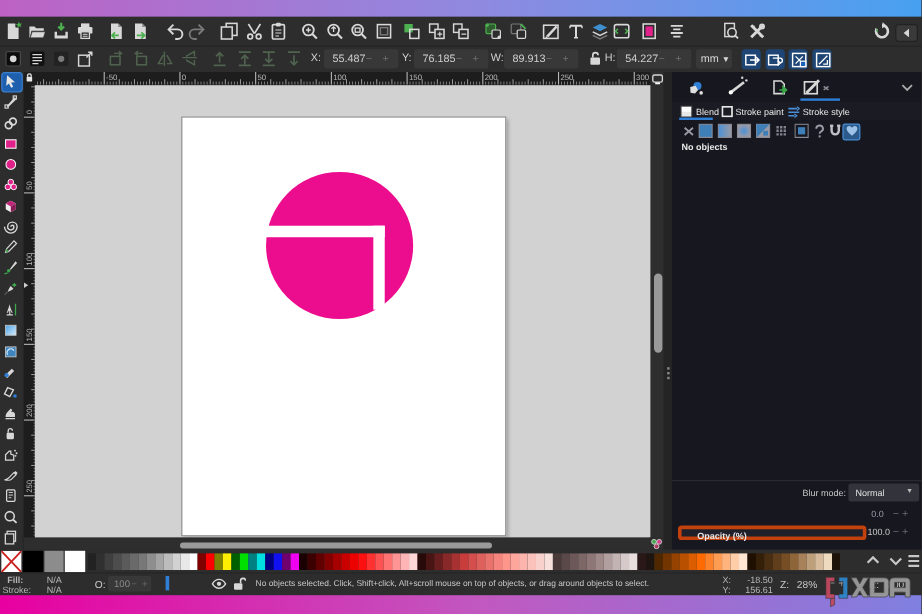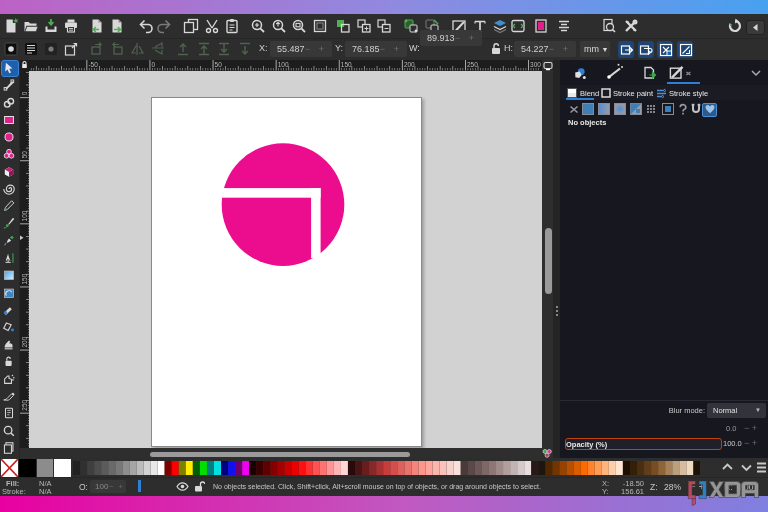--- a/index.html
+++ b/index.html
@@ -197,21 +197,21 @@
     </svg>
     <svg class="abs" style="left:237px;top:41px" width="16" height="16" viewBox="0 0 16 16">
       <path d="M3 2.5h10" stroke="#50634f" stroke-width="1.4"></path>
       <path d="M8 5v8M5 10l3 3 3-3" fill="none" stroke="#50634f" stroke-width="1.4"></path>
     </svg>
 <div class="abs" style="left:259px;top:43px;width:14px;height:12px;color:#cfcfcf;font-size:9px">X:</div>
 <div class="abs" style="left:270px;top:41px;width:62px;height:16px;background:#383838;border-radius:2px;color:#cfcfcf;font-size:9px;line-height:16px;padding-left:7px">55.487<span style="position:absolute;right:22px;color:#6f6f6f">−</span><span style="position:absolute;right:8px;color:#6f6f6f">+</span></div>
 <div class="abs" style="left:335px;top:43px;width:14px;height:12px;color:#cfcfcf;font-size:9px">Y:</div>
 <div class="abs" style="left:345px;top:41px;width:62px;height:16px;background:#383838;border-radius:2px;color:#cfcfcf;font-size:9px;line-height:16px;padding-left:7px">76.185<span style="position:absolute;right:22px;color:#6f6f6f">−</span><span style="position:absolute;right:8px;color:#6f6f6f">+</span></div>
 <div class="abs" style="left:409px;top:43px;width:14px;height:12px;color:#cfcfcf;font-size:9px">W:</div>
-<div class="abs" style="left:420px;top:30px;width:62px;height:16px;background:#383838;border-radius:2px;color:#cfcfcf;font-size:9px;line-height:16px;padding-left:7px">89.913<span style="position:absolute;right:22px;color:#6f6f6f">−</span><span style="position:absolute;right:8px;color:#6f6f6f">+</span></div>
+<div class="abs" style="left:420px;top:41px;width:62px;height:16px;background:#383838;border-radius:2px;color:#cfcfcf;font-size:9px;line-height:16px;padding-left:7px">89.913<span style="position:absolute;right:22px;color:#6f6f6f">−</span><span style="position:absolute;right:8px;color:#6f6f6f">+</span></div>
 <svg class="abs" style="left:489px;top:42px" width="14" height="14" viewBox="0 0 14 14">
       <rect x="3" y="6" width="8" height="6" rx="1" fill="#d8d8d8"></rect>
       <path d="M5 6V4a2.2 2.2 0 0 1 4.4 0" fill="none" stroke="#d8d8d8" stroke-width="1.4"></path>
     </svg>
 <div class="abs" style="left:504px;top:43px;width:14px;height:12px;color:#cfcfcf;font-size:9px">H:</div>
 <div class="abs" style="left:514px;top:41px;width:62px;height:16px;background:#383838;border-radius:2px;color:#cfcfcf;font-size:9px;line-height:16px;padding-left:7px">54.227<span style="position:absolute;right:22px;color:#6f6f6f">−</span><span style="position:absolute;right:8px;color:#6f6f6f">+</span></div>
 <div class="abs" style="left:580px;top:41px;width:30px;height:16px;background:#383838;border-radius:2px;color:#d8d8d8;font-size:9px;line-height:16px;padding-left:4px">mm <span style="font-size:7px">▼</span></div>
 <div class="abs" style="left:618px;top:41px;width:16px;height:16.5px;background:#1e4574;border-radius:3px">
       <svg width="16" height="16" viewBox="0 0 16 16" style="margin:0.5px">
         <rect x="2.5" y="4" width="8" height="8" fill="none" stroke="#fff" stroke-width="1.2"></rect>
@@ -831,21 +831,21 @@
 <div class="abs" style="left:702.0px;top:102.5px;width:15px;height:14px;background:#2c5a8a;border:1px solid #4a90d9;border-radius:2px"></div>
 <svg class="abs" style="left:703.5px;top:103px" width="12" height="12" viewBox="0 0 12 12">
       <path d="M6 10.2C3.2 7.9 1.5 6 1.5 4.3 1.5 3 2.6 2.1 3.7 2.1c.9 0 1.8.6 2.3 1.5.5-.9 1.4-1.5 2.3-1.5 1.1 0 2.2.9 2.2 2.2 0 1.7-1.7 3.6-4.5 5.9z" fill="#9ec3e8"></path>
     </svg>
 <div class="abs" style="left:568px;top:118px;width:100px;height:12px;color:#e8e8e8;font-size:7.5px;font-weight:bold">No objects</div>
 <div class="abs" style="left:560px;top:400px;width:208px;height:58px;background:#17171f;border-top:1px solid #2a2a33"></div>
 <div class="abs" style="left:645px;top:406px;width:60px;height:12px;color:#c8c8c8;font-size:7.5px;text-align:right">Blur mode:</div>
 <div class="abs" style="left:707px;top:403px;width:59px;height:15px;background:#33333c;border-radius:2px;color:#e0e0e0;font-size:7.5px;line-height:15px;padding-left:6px">Normal<span style="position:absolute;right:5px;font-size:6px;color:#bbb">▼</span></div>
 <div class="abs" style="left:726px;top:422.5px;width:22px;height:12px;color:#9a9aa5;font-size:7.5px;line-height:12px">0.0</div>
 <div class="abs" style="left:744px;top:422.5px;width:24px;height:12px;color:#6a6a75;font-size:9px;line-height:11px">− +</div>
-<div class="abs" style="left:565px;top:438px;width:157px;height:12px;background:#20202a;border:1px solid #c2410c;border-radius:3px;color:#e8e8e8;font-size:7.5px;line-height:11px;padding-left:0;font-weight:bold">Opacity (%)</div>
+<div class="abs" style="left:565px;top:438px;width:157px;height:12px;background:#20202a;border:3px solid #c2410c;border-radius:3px;color:#e8e8e8;font-size:7.5px;line-height:11px;padding-left:13px;font-weight:bold">Opacity (%)</div>
 <div class="abs" style="left:723px;top:438px;width:28px;height:12px;color:#c8c8c8;font-size:7.5px;line-height:12px">100.0</div>
 <div class="abs" style="left:744px;top:438px;width:24px;height:12px;color:#6a6a75;font-size:9px;line-height:11px">− +</div>
 <div class="abs" style="left:0;top:458px;width:768px;height:19px;background:#2d2d2d"></div>
 <svg class="abs" style="left:1px;top:458.5px" width="17" height="18" viewBox="0 0 17 18">
       <rect width="17" height="18" fill="#fff"></rect>
       <path d="M0 0L17 18M17 0L0 18" stroke="#c22" stroke-width="1.6"></path>
     </svg>
 <div class="abs" style="left:19px;top:458.5px;width:16.5px;height:18px;background:#000"></div>
 <div class="abs" style="left:36.5px;top:458.5px;width:16.5px;height:18px;background:#8c8c8c"></div>
 <div class="abs" style="left:54px;top:458.5px;width:16.5px;height:18px;background:#fff"></div>

